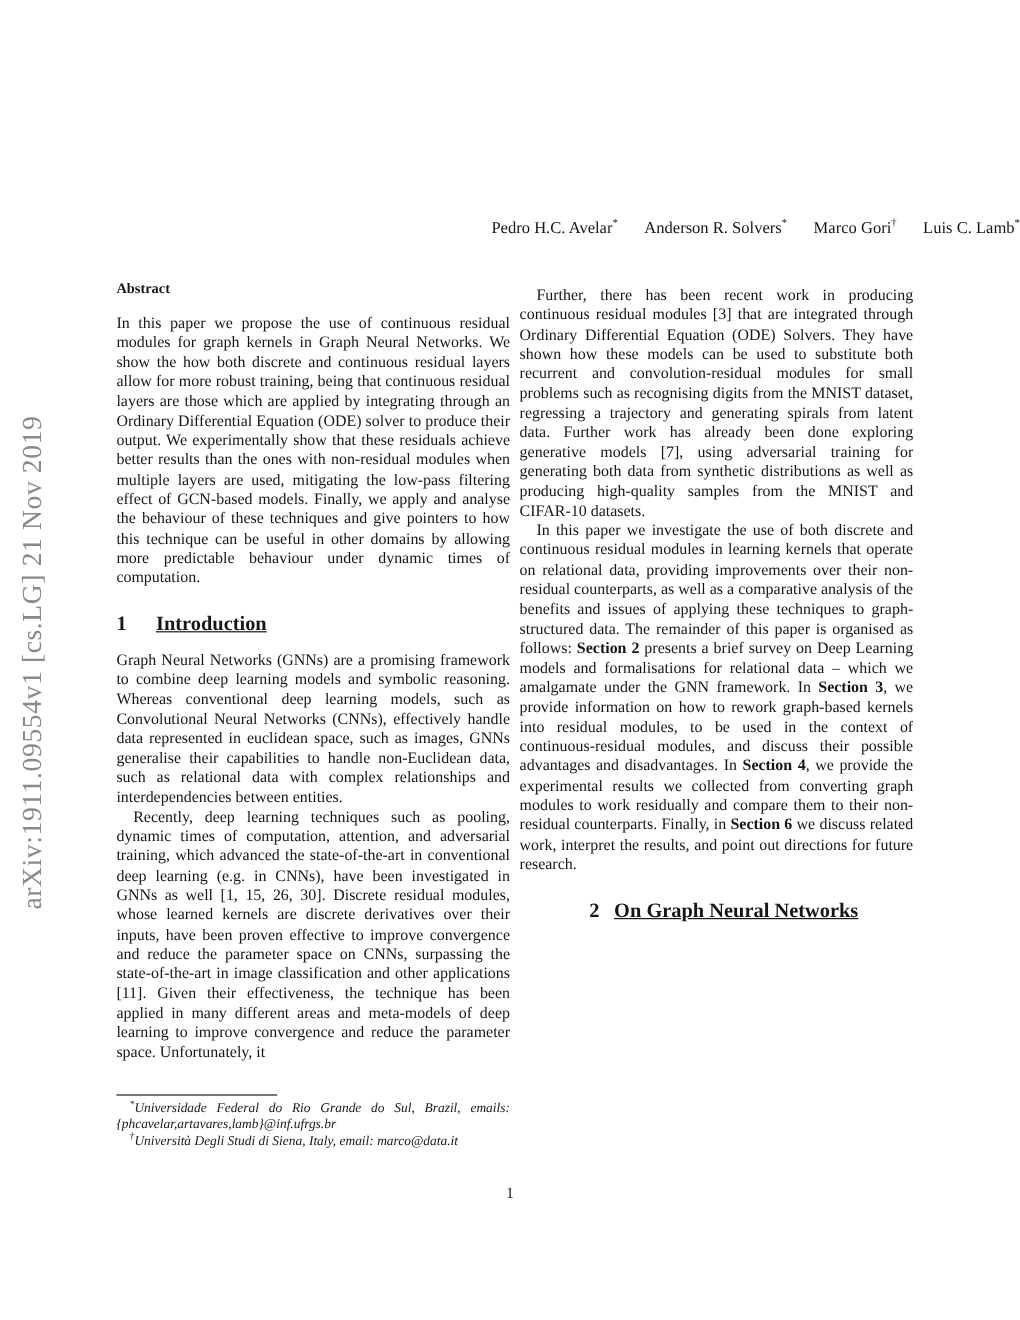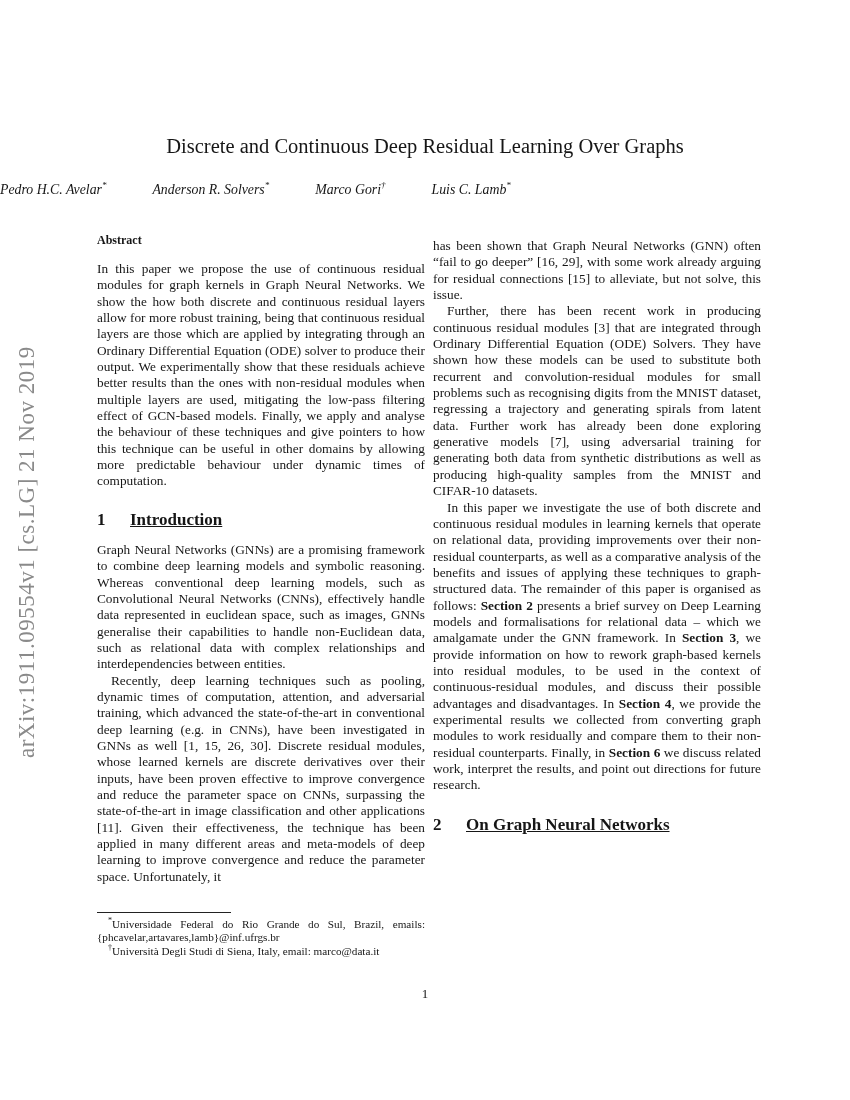--- a/index.html
+++ b/index.html
@@ -33,24 +33,23 @@
     margin: 0;
     text-align: center;
     font-size: 20.5px;
     font-weight: normal;
   }
 
   .authors {
     position: absolute;
     top: 182px; left: 0; width: 100%;
     display: flex;
-    justify-content: flex-start;
-    gap: 46px;
+    justify-content: flex-end;
+    gap: 22px;
     font-size: 13.8px;
-    font-style: italic;
   }
   .author sup { font-size: 9px; line-height: 0; }
 
   .col {
     position: absolute;
     width: 328px;
     text-align: justify;
     font-size: 13.3px;
     line-height: 16.35px;
   }
@@ -68,75 +67,73 @@
     text-align: left;
   }
   .sec-h {
     margin: 20px 0 13px 0;
     font-size: 17px;
     line-height: 19px;
     font-weight: bold;
     text-align: left;
     text-decoration: underline;
   }
-  .sec-h.sec2 { margin-top: 21px; margin-bottom: 14px; }
+  .sec-h.sec2 { margin-top: 21px; margin-bottom: 14px; text-align: center; }
   .sec-num { display: inline-block; min-width: 33px; }
   .b { font-weight: bold; }
 
   .footnotes {
     position: absolute;
     left: 97px; top: 912px;
     width: 328px;
     font-size: 11.2px;
     line-height: 13.4px;
     text-align: justify;
   }
   .fn-rule {
     width: 134px; height: 0;
     border-top: 1px solid #222222;
     margin-bottom: 5px;
   }
-  .fn { margin: 0; text-indent: 11px; }
+  .fn { margin: 0; text-indent: 11px; font-style: italic; }
   .fn sup { font-size: 8px; line-height: 0; }
 
   .page-number {
     position: absolute;
     top: 986px; left: 0; width: 100%;
     text-align: center;
     font-size: 13px;
   }
 </style>
 </head>
 <body>
 
 <div class="page">
 
   <div class="arxiv-banner">arXiv:1911.09554v1  [cs.LG]  21 Nov 2019</div>
 
-  <h1 class="title">Discrete and Continuous Deep Residual Learning Over Graphs</h1>
 
   <div class="authors">
     <span class="author"><span>Pedro H.C. Avelar</span><sup>*</sup></span>
     <span class="author"><span>Anderson R. Solvers</span><sup>*</sup></span>
     <span class="author"><span>Marco Gori</span><sup>†</sup></span>
     <span class="author"><span>Luis C. Lamb</span><sup>*</sup></span>
   </div>
 
   <div class="col col-left">
     <h2 class="abstract-h">Abstract</h2>
     <p>In this paper we propose the use of continuous residual modules for graph kernels in Graph Neural Networks. We show the how both discrete and continuous residual layers allow for more robust training, being that continuous residual layers are those which are applied by integrating through an Ordinary Differential Equation (ODE) solver to produce their output. We experimentally show that these residuals achieve better results than the ones with non-residual modules when multiple layers are used, mitigating the low-pass filtering effect of GCN-based models. Finally, we apply and analyse the behaviour of these techniques and give pointers to how this technique can be useful in other domains by allowing more predictable behaviour under dynamic times of computation.</p>
 
     <h2 class="sec-h"><span class="sec-num">1</span><span>Introduction</span></h2>
 
     <p>Graph Neural Networks (GNNs) are a promising framework to combine deep learning models and symbolic reasoning. Whereas conventional deep learning models, such as Convolutional Neural Networks (CNNs), effectively handle data represented in euclidean space, such as images, GNNs generalise their capabilities to handle non-Euclidean data, such as relational data with complex relationships and interdependencies between entities.</p>
     <p class="indent">Recently, deep learning techniques such as pooling, dynamic times of computation, attention, and adversarial training, which advanced the state-of-the-art in conventional deep learning (e.g. in CNNs), have been investigated in GNNs as well [1, 15, 26, 30]. Discrete residual modules, whose learned kernels are discrete derivatives over their inputs, have been proven effective to improve convergence and reduce the parameter space on CNNs, surpassing the state-of-the-art in image classification and other applications [11]. Given their effectiveness, the technique has been applied in many different areas and meta-models of deep learning to improve convergence and reduce the parameter space. Unfortunately, it</p>
   </div>
 
   <div class="col col-right">
-    <p>has been shown that Graph Neural Networks (GNN) often “fail to go deeper” [16, 29], with some work already arguing for residual connections [15] to alleviate, but not solve, this issue.</p>
     <p class="indent">Further, there has been recent work in producing continuous residual modules [3] that are integrated through Ordinary Differential Equation (ODE) Solvers. They have shown how these models can be used to substitute both recurrent and convolution-residual modules for small problems such as recognising digits from the MNIST dataset, regressing a trajectory and generating spirals from latent data. Further work has already been done exploring generative models [7], using adversarial training for generating both data from synthetic distributions as well as producing high-quality samples from the MNIST and CIFAR-10 datasets.</p>
     <p class="indent"><span>In this paper we investigate the use of both discrete and continuous residual modules in learning kernels that operate on relational data, providing improvements over their non-residual counterparts, as well as a comparative analysis of the benefits and issues of applying these techniques to graph-structured data. The remainder of this paper is organised as follows: </span><span class="b">Section 2</span><span> presents a brief survey on Deep Learning models and formalisations for relational data – which we amalgamate under the GNN framework. In </span><span class="b">Section 3</span><span>, we provide information on how to rework graph-based kernels into residual modules, to be used in the context of continuous-residual modules, and discuss their possible advantages and disadvantages. In </span><span class="b">Section 4</span><span>, we provide the experimental results we collected from converting graph modules to work residually and compare them to their non-residual counterparts. Finally, in </span><span class="b">Section 6</span><span> we discuss related work, interpret the results, and point out directions for future research.</span></p>
 
     <h2 class="sec-h sec2"><span class="sec-num">2</span><span>On Graph Neural Networks</span></h2>
 
   </div>
 
   <div class="footnotes">
     <div class="fn-rule"></div>
     <p class="fn"><sup>*</sup><span>Universidade Federal do Rio Grande do Sul, Brazil, emails: {phcavelar,artavares,lamb}@inf.ufrgs.br</span></p>

